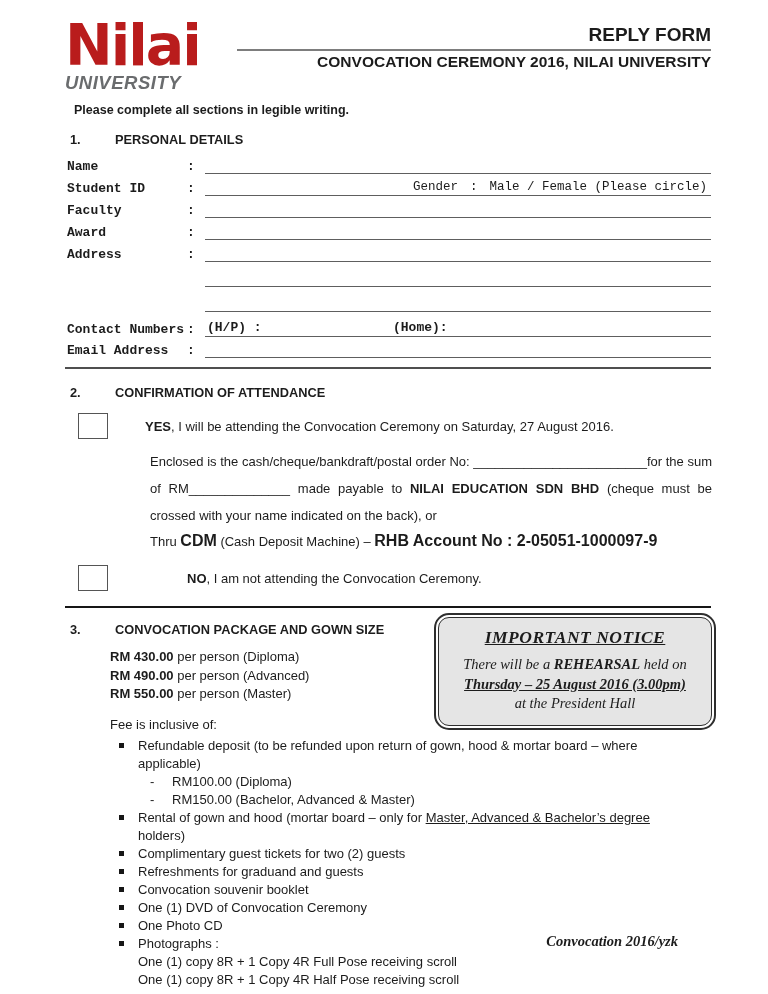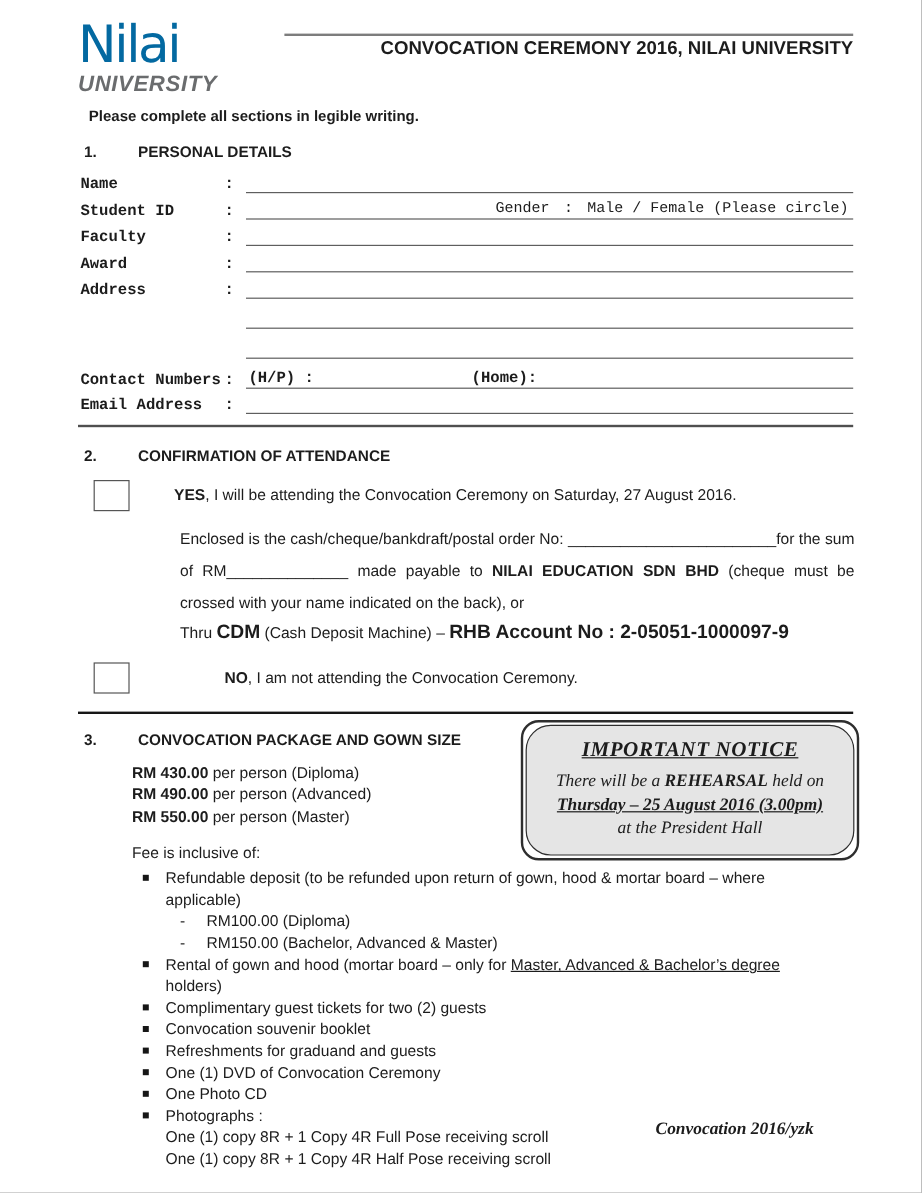--- a/index.html
+++ b/index.html
@@ -5,22 +5,22 @@
   * { margin:0; padding:0; box-sizing:border-box; }
   html,body { background:#888; }
   .page {
     width:768px; height:994px; margin:0 auto; background:#ffffff;
     color:#1c1c1c; font-family:"Liberation Sans",sans-serif; font-size:13px;
     position:relative; overflow:hidden; padding:16px 57px 0 65px;
   }
   
   .hdr { display:flex; }
   .logo { width:172px; flex:none; padding-top:2px; }
-  .logo-name { font-family:"DejaVu Sans",sans-serif; font-weight:400; font-size:43px;
-               line-height:0.95; color:#0369a1; letter-spacing:-2px; }
+  .logo-name { font-family:"DejaVu Sans",sans-serif; font-weight:700; font-size:57px;
+               line-height:0.95; color:#b91c1c; letter-spacing:-2px; }
   .logo-sub  { font-weight:bold; font-style:italic; font-size:18.5px; color:#6a6c6e; letter-spacing:0.5px; }
   .hdr-right { flex:1; text-align:right; padding-top:9px; }
   .form-title { font-size:19px; font-weight:bold; line-height:1.1; }
   .hdr-rule { border-bottom:2px solid #7d7d7d; margin:3px 0 2px; }
   .form-subtitle { font-size:15.5px; font-weight:bold; }
   .intro { font-weight:bold; font-size:12.5px; margin-top:9px; padding-left:9px; }
   
   .sec-h { display:flex; font-weight:bold; font-size:12.8px; }
   .sec-num { width:50px; flex:none; padding-left:5px; }
   .s1 .sec-h { margin-top:15px; }
@@ -44,21 +44,21 @@
   .checkbox { width:30px; height:26px; border:1.5px solid #555; background:#fff; flex:none; margin-right:37px; }
   .para { margin:9px 12px 0 85px; width:562px; text-align:justify; text-align-last:left; line-height:2.08; }
   .cdm-line { margin:3px 0 0 85px; }
   .big-bold { font-size:16px; font-weight:bold; }
   .bold { font-weight:bold; }
   
   .s3 { position:relative; }
   .s3 .sec-h { margin-top:14px; width:360px; }
   .notice { position:absolute; top:-9px; right:-5px; width:282px;
             border:2px solid #2e2e2e; border-radius:15px; padding:2px; background:#fff; }
-  .notice-inner { border:1.5px solid #2e2e2e; border-radius:21px; background:#e5e5e5;
+  .notice-inner { border:1.5px solid #2e2e2e; border-radius:11px; background:#e5e5e5;
             padding:9px 8px 11px; text-align:center;
             font-family:"Liberation Serif",serif; font-style:italic; }
   .notice-title { font-size:17.5px; font-weight:bold; text-decoration:underline; letter-spacing:0.5px; }
   .notice-line  { font-size:14.5px; margin-top:4px; line-height:1.35; }
   .notice-line.first { margin-top:7px; }
   .u { text-decoration:underline; }
   .prices { margin:11px 0 0 45px; line-height:18.5px; }
   .fee-heading { margin:13px 0 0 45px; }
   .bullets { margin:5px 0 0 54px; width:562px; line-height:18px; }
   .b { display:flex; }
@@ -76,20 +76,21 @@
 <body>
 
 <div class="page">
 
   <div class="hdr">
     <div class="logo">
       <div class="logo-name">Nilai</div>
       <div class="logo-sub">UNIVERSITY</div>
     </div>
     <div class="hdr-right">
+      <div class="form-title">REPLY FORM</div>
       <div class="hdr-rule"></div>
       <div class="form-subtitle">CONVOCATION CEREMONY 2016, NILAI UNIVERSITY</div>
     </div>
   </div>
 
   <p class="intro">Please complete all sections in legible writing.</p>
 
   <div class="s1">
     <div class="sec-h">
       <span class="sec-num">1.</span>
@@ -228,27 +229,27 @@
       <div class="b">
         <span class="mark">
             <span class="sq"></span>
           </span>
         <span class="txt">Complimentary guest tickets for two (2) guests</span>
       </div>
       <div class="b">
         <span class="mark">
             <span class="sq"></span>
           </span>
+        <span class="txt">Refreshments for graduand and guests</span>
+      </div>
+      <div class="b">
+        <span class="mark">
+            <span class="sq"></span>
+          </span>
         <span class="txt">Convocation souvenir booklet</span>
-      </div>
-      <div class="b">
-        <span class="mark">
-            <span class="sq"></span>
-          </span>
-        <span class="txt">Refreshments for graduand and guests</span>
       </div>
       <div class="b">
         <span class="mark">
             <span class="sq"></span>
           </span>
         <span class="txt">One (1) DVD of Convocation Ceremony</span>
       </div>
       <div class="b">
         <span class="mark">
             <span class="sq"></span>

